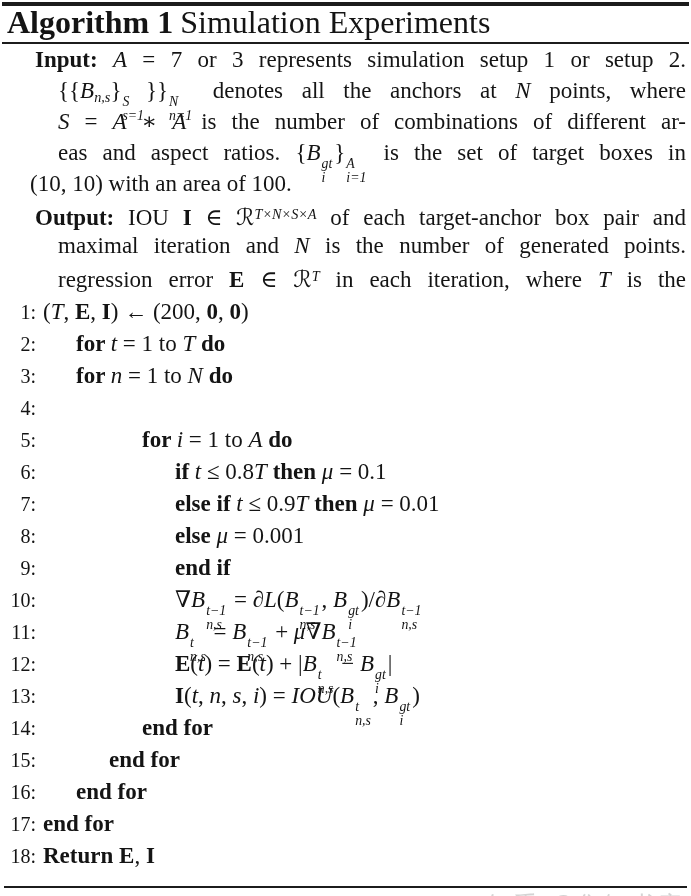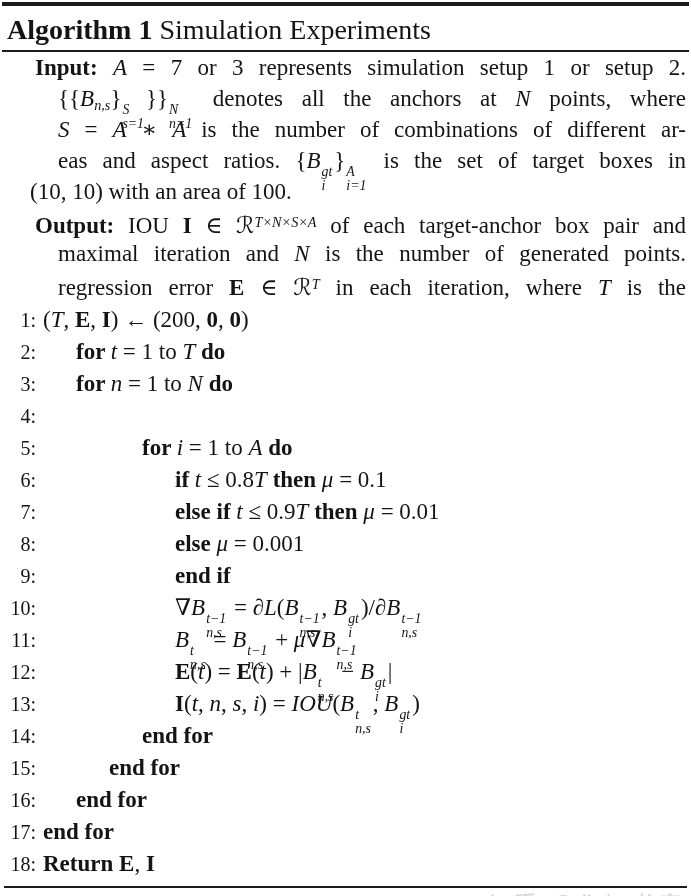--- a/index.html
+++ b/index.html
@@ -6,21 +6,21 @@
   body{
     width:691px;height:896px;position:relative;overflow:hidden;
     color:#141414;
     font-family:"Liberation Serif","DejaVu Serif",serif;
     font-size:23px;
   }
   .rule{background:#1c1c1c;margin:0 2px;}
   .rule.thick{height:4px;margin-top:2px;}
   .rule.thin{height:2px;}
   .rule.bottom{position:absolute;left:2px;right:2px;bottom:8px;height:2px;}
-  .title{padding:10px 7px 6px 7px;font-size:28px;line-height:28px;white-space:nowrap;}
+  .title{padding:2px 7px 6px 7px;font-size:32px;line-height:28px;white-space:nowrap;}
   .title .bold{font-weight:700;margin-right:7px;}
   .para{padding:0 5px 0 7px;}
   .para:first-of-type{margin-top:9px;}
   .pline{height:31px;line-height:31px;white-space:nowrap;overflow:visible;}
   .pline.j{text-align:justify;text-align-last:justify;margin-left:28px;}
   .pline.ind{padding-left:23px;}
   .steps{padding:4px 5px 0 6px;}
   .srow{height:32px;line-height:32px;white-space:nowrap;display:flex;align-items:baseline;}
   .lnum{flex:none;width:30px;text-align:right;font-size:20px;}
   .scontent{margin-left:7px;}

